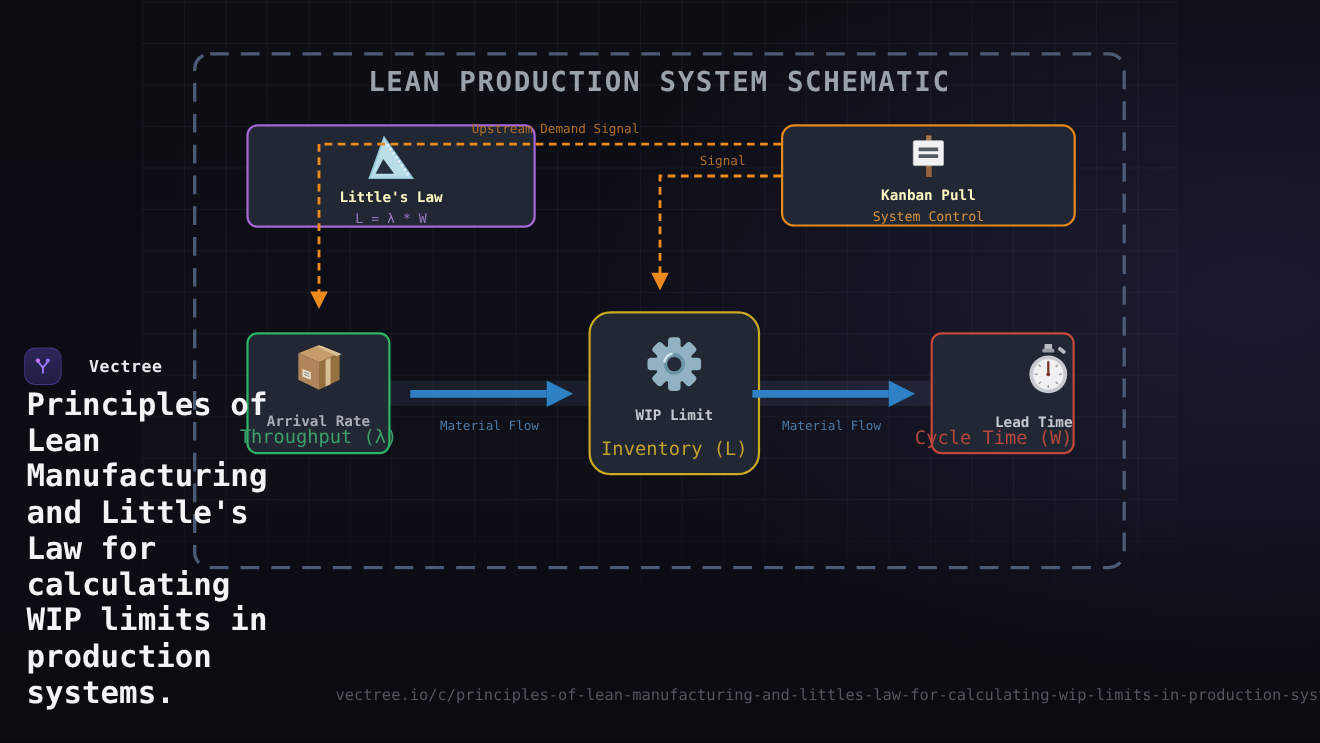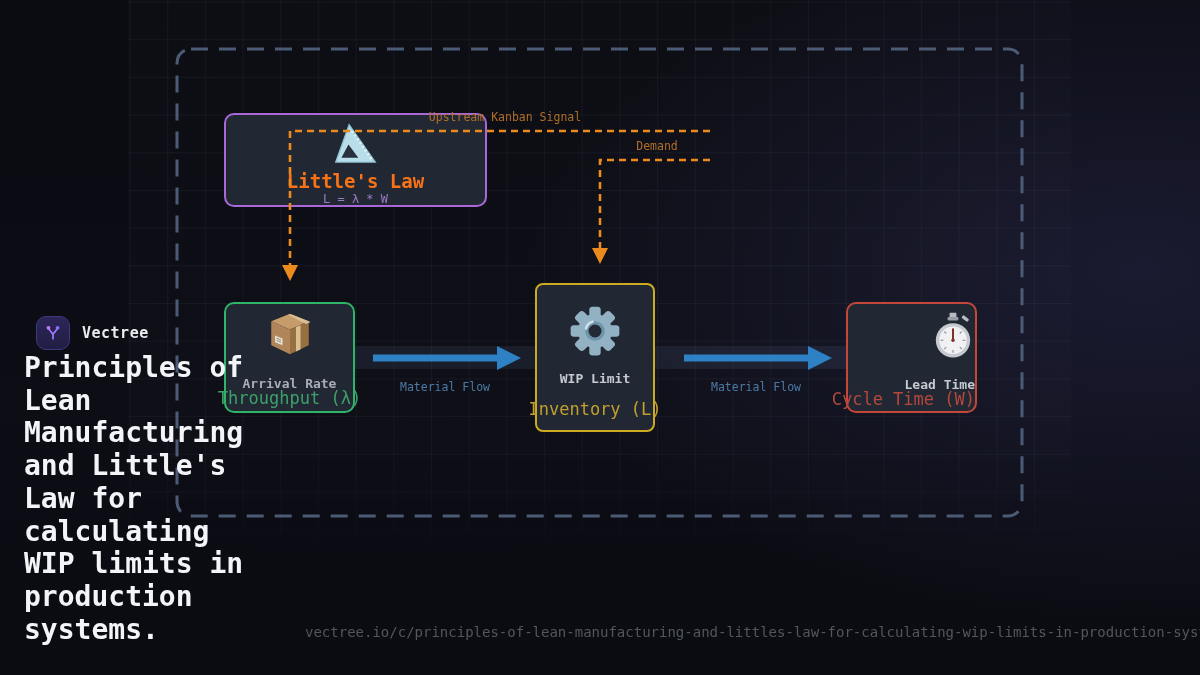--- a/index.html
+++ b/index.html
@@ -21,81 +21,95 @@
     background:rgba(140,170,215,0.10);}
   .frame-svg{position:absolute;left:175px;top:47px;z-index:3;}
   .schematic-title{position:absolute;left:175px;top:60px;width:849px;z-index:4;
     text-align:center;font-size:25px;font-weight:bold;letter-spacing:1.5px;color:#99a2ab;}
   
   .node{position:absolute;z-index:5;display:flex;flex-direction:column;align-items:center;
     background:#212833;border:2px solid #888;box-sizing:border-box;}
   .node-littles{left:224px;top:113px;width:263px;height:94px;border-radius:10px;border-color:#a868d8;}
   .node-kanban{left:710px;top:113px;width:268px;height:93px;border-radius:12px;border-color:#e8891f;}
   .node-arrival{left:224px;top:302px;width:131px;height:111px;border-radius:10px;border-color:#2eb567;}
-  .node-wip{left:535px;top:283px;width:120px;height:149px;border-radius:8px;border-color:#ccaa22;}
+  .node-wip{left:535px;top:283px;width:156px;height:149px;border-radius:20px;border-color:#ccaa22;}
   .node-lead{left:846px;top:302px;width:131px;height:111px;border-radius:10px;border-color:#c4473a;align-items:flex-end;}
   .node .icon{flex:none;line-height:0;}
   .node-littles .icon{margin-top:7px;}
   .node-kanban .icon{margin-top:6px;}
   .node-arrival .icon{margin-top:6px;}
   .node-wip .icon{margin-top:20px;}
   .node-lead .icon{margin-top:8px;}
-  .node-title-lg{font-size:19px;font-weight:bold;color:#f97316;line-height:20px;margin-top:4px;white-space:nowrap;}
+  .node-title-lg{font-size:13px;font-weight:bold;color:#fef9c3;line-height:20px;margin-top:4px;white-space:nowrap;}
   .node-sub-lg{font-size:12px;line-height:16px;white-space:nowrap;}
   .node-title-sm{font-size:13px;font-weight:bold;line-height:15px;margin-top:18px;white-space:nowrap;}
   .node-sub-sm{font-size:17px;line-height:14px;white-space:nowrap;}
   .node-wip .node-title-sm{margin-top:14px;}
   .node-wip .node-sub-sm{margin-top:16px;}
   .node-arrival .node-title-sm{color:#a9aeb6;}
   .node-wip .node-title-sm,.node-lead .node-title-sm{color:#c5cad1;}
   .sub-purple{color:#9b7bc8;} .sub-orange{color:#d8913a;} .sub-green{color:#3da06a;}
   .sub-yellow{color:#c2a02e;} .sub-red{color:#b5473d;}
   
   .connectors{position:absolute;left:0;top:0;z-index:6;pointer-events:none;}
   
   .edge-label{position:absolute;z-index:7;font-size:11.5px;line-height:13px;text-align:center;white-space:nowrap;}
   .lbl-upstream{left:420px;top:111px;width:170px;color:#b06e28;}
   .lbl-signal{left:627px;top:140px;width:60px;color:#b06e28;}
   .lbl-flow-left{left:375px;top:381px;width:140px;color:#4c7aa4;}
   .lbl-flow-right{left:686px;top:381px;width:140px;color:#4c7aa4;}
   
-  .brand-row{position:absolute;left:36px;top:316px;height:34px;display:flex;align-items:center;z-index:50;}
+  .brand-row{position:absolute;left:22px;top:316px;height:34px;display:flex;align-items:center;z-index:50;gap:13px;}
   .brand-logo{width:34px;height:34px;border-radius:10px;border:1px solid #3d3880;box-sizing:border-box;
     background:linear-gradient(180deg,#2b2658,#211e44);display:flex;align-items:center;justify-content:center;}
   .brand-name{margin-left:12px;font-size:15px;font-weight:bold;color:#e8ebef;letter-spacing:0.5px;}
   .headline{position:absolute;left:24px;top:352px;width:315px;z-index:50;
     font-size:28px;line-height:32.7px;font-weight:bold;color:#f2f4f7;white-space:pre-line;}
   .footer-url{position:absolute;left:305px;top:624px;z-index:10;font-size:14px;line-height:16px;
     color:#51565f;white-space:nowrap;}
 </style>
 </head>
 <body>
 
 <div class="stage">
 
   <div class="grid"></div>
   <div class="band"></div>
 
   <svg class="frame-svg" width="849" height="471">
     <rect x="2" y="2" width="845" height="467" rx="14" fill="none" stroke="#50607a" stroke-width="3" stroke-dasharray="17 11" opacity="0.95"></rect>
   </svg>
 
+  <div class="schematic-title">LEAN PRODUCTION SYSTEM SCHEMATIC</div>
 
   <div class="node node-littles">
     <span class="icon">
       <svg viewBox="0 0 64 64" width="45" height="45">
         <polygon points="23,4 60,57 4,57" fill="#b9dde9" stroke="#8fc3d6" stroke-width="2"></polygon>
         <line x1="27" y1="13" x2="55" y2="53" stroke="#eaf6fa" stroke-width="3.5" stroke-dasharray="2.5 4"></line>
         <polygon points="22,32 36,51 12,51" fill="#27303e"></polygon>
       </svg>
     </span>
     <div class="node-title-lg">Little's Law</div>
     <div class="node-sub-lg sub-purple">L = λ * W</div>
   </div>
 
+  <div class="node node-kanban">
+    <span class="icon">
+      <svg viewBox="0 0 64 64" width="44" height="44">
+        <rect x="29" y="3" width="7" height="55" fill="#aa7850"></rect>
+        <rect x="29" y="44" width="7" height="14" fill="#94613c"></rect>
+        <rect x="12" y="10" width="40" height="33" rx="2" fill="#f2f2f4" stroke="#c9c9cd"></rect>
+        <rect x="19" y="19" width="26" height="5" rx="1" fill="#565b63"></rect>
+        <rect x="19" y="28" width="26" height="5" rx="1" fill="#565b63"></rect>
+      </svg>
+    </span>
+    <div class="node-title-lg">Kanban Pull</div>
+    <div class="node-sub-lg sub-orange">System Control</div>
+  </div>
 
   <div class="node node-arrival">
     <span class="icon">
       <svg viewBox="0 0 64 64" width="48" height="48">
         <polygon points="32,5 57,15 32,26 7,15" fill="#c79c6b"></polygon>
         <polygon points="7,15 32,26 32,59 7,47" fill="#b0855a"></polygon>
         <polygon points="57,15 32,26 32,59 57,47" fill="#96703f"></polygon>
         <polygon points="29,6.2 35,6.2 59.5,16 53.5,18.5" fill="#d9bf92"></polygon>
         <polygon points="40,22.7 46,20.2 46,52.5 40,55.2" fill="#d9bf92"></polygon>
         <polygon points="12,34 22,38 22,47 12,43" fill="#e6e0d2"></polygon>
@@ -156,22 +170,22 @@
     <path d="M710 131 H290 V266" fill="none" stroke="#ec8a1e" stroke-width="2.6" stroke-dasharray="7 5"></path>
     <polygon points="282,265 298,265 290,281" fill="#ec8a1e"></polygon>
     <path d="M710 160 H600 V249" fill="none" stroke="#ec8a1e" stroke-width="2.6" stroke-dasharray="7 5"></path>
     <polygon points="592,248 608,248 600,264" fill="#ec8a1e"></polygon>
     <path d="M373 358 H497" stroke="#2d81c4" stroke-width="7"></path>
     <polygon points="497,346 497,370 521,358" fill="#2d81c4"></polygon>
     <path d="M684 358 H808" stroke="#2d81c4" stroke-width="7"></path>
     <polygon points="808,346 808,370 832,358" fill="#2d81c4"></polygon>
   </svg>
 
-  <div class="edge-label lbl-upstream">Upstream Kanban Signal</div>
-  <div class="edge-label lbl-signal">Demand</div>
+  <div class="edge-label lbl-upstream">Upstream Demand Signal</div>
+  <div class="edge-label lbl-signal">Signal</div>
   <div class="edge-label lbl-flow-left">Material Flow</div>
   <div class="edge-label lbl-flow-right">Material Flow</div>
 
   <div class="brand-row">
     <div class="brand-logo">
       <span style="line-height:0;">
         <svg viewBox="0 0 34 34" width="22" height="22">
           <path d="M10 10 L17 19 L24 10" stroke="#9d7bff" stroke-width="2.6" fill="none" stroke-linecap="round" stroke-linejoin="round"></path>
           <line x1="17" y1="19" x2="17" y2="26" stroke="#9d7bff" stroke-width="2.6" stroke-linecap="round"></line>
           <circle cx="10" cy="9" r="3" fill="#c678f0"></circle>

